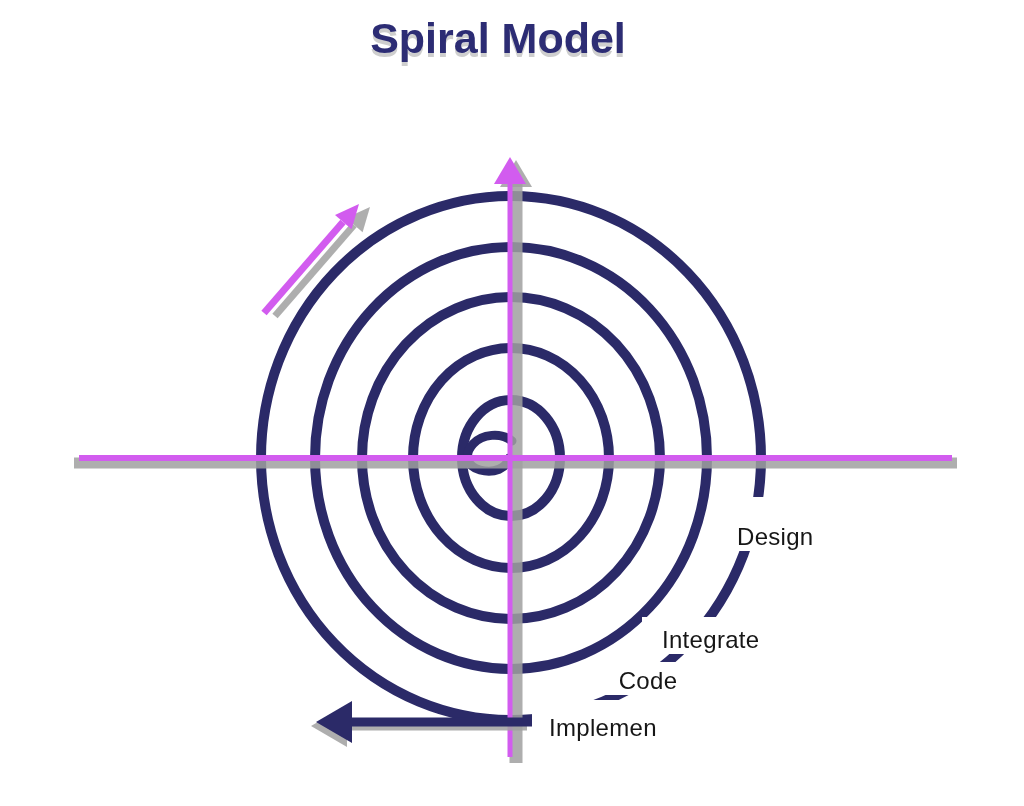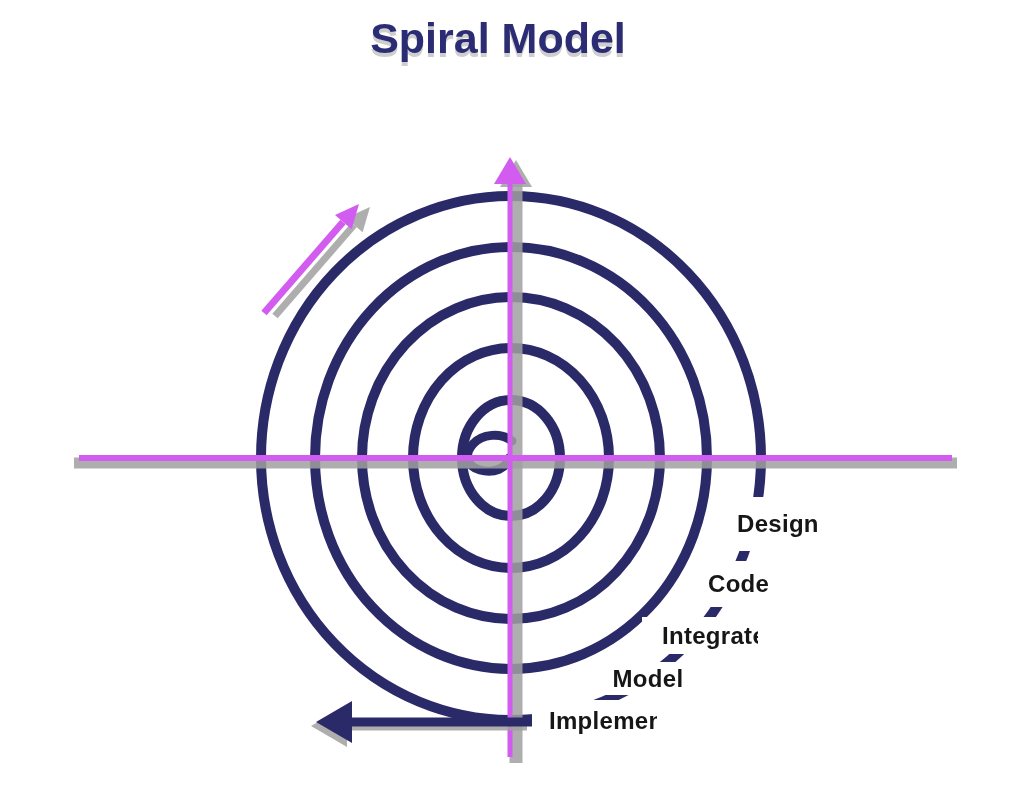--- a/index.html
+++ b/index.html
@@ -16,22 +16,22 @@
   .canvas{position:relative;width:1024px;height:722px;background:var(--background);}
   .title{
     position:absolute;left:-14px;top:14px;width:1024px;
     text-align:center;font-size:43px;font-weight:800;letter-spacing:0px;
     color:var(--title_color);
     text-shadow:0 4px 0 rgba(80,80,80,0.28);
   }
   svg.diagram{position:absolute;left:0;top:0;}
   .phase-label{
     position:absolute;background:#ffffff;overflow:hidden;white-space:nowrap;
-    display:flex;align-items:center;
-    font-size:24px;font-weight:700;letter-spacing:0.3px;color:var(--label_text);
+    display:flex;align-items:flex-end;
+    font-size:24px;font-weight:400;letter-spacing:0.3px;color:var(--label_text);
   }
   .lbl-design   {left:734px;top:497px;width:114px;height:54px;padding-left:3px;}
   .lbl-code     {left:696px;top:561px;width:112px;height:46px;padding-left:12px;}
   .lbl-integrate{left:642px;top:617px;width:116px;height:37px;padding-left:20px;}
   .lbl-test     {left:589px;top:662px;width:118px;height:33px;justify-content:center;}
   .lbl-implement{left:532px;top:700px;width:125px;height:42px;padding-left:17px;}
   .ring{fill:none;stroke:var(--navy);stroke-width:10;}
   .hook{fill:none;stroke:var(--navy);stroke-width:9;stroke-linecap:round;}
   .mag-line{stroke:var(--magenta);fill:none;}
   .mag-fill{fill:var(--magenta);}
@@ -85,26 +85,23 @@
       <line class="navy-line" x1="352" y1="722" x2="532" y2="722" stroke-width="9"></line>
       <polygon class="navy-fill" points="316,722 352,701 352,743"></polygon>
     </g>
   </svg>
 
   <div class="title">Spiral Model</div>
 
   <div class="phase-label lbl-design">
     <span>Design</span>
   </div>
-  <div class="phase-label lbl-code">
-    <span>Code</span>
-  </div>
   <div class="phase-label lbl-integrate">
     <span>Integrate</span>
   </div>
   <div class="phase-label lbl-test">
-    <span>Model</span>
+    <span>Code</span>
   </div>
   <div class="phase-label lbl-implement">
     <span>Implement</span>
   </div>
 
 </div>
 
 </body></html>

